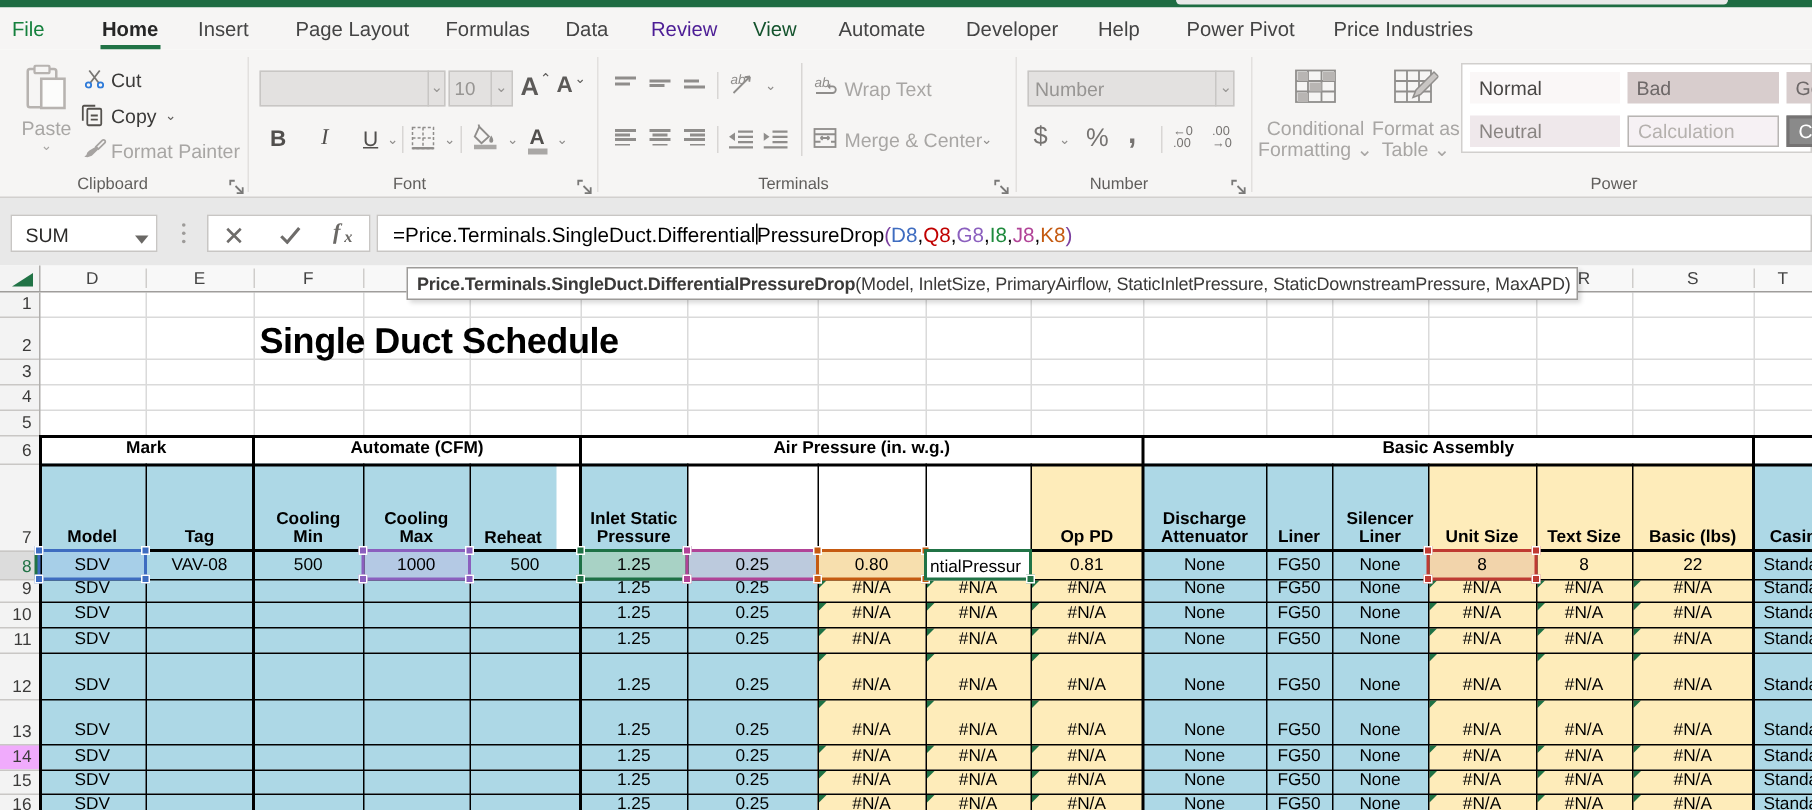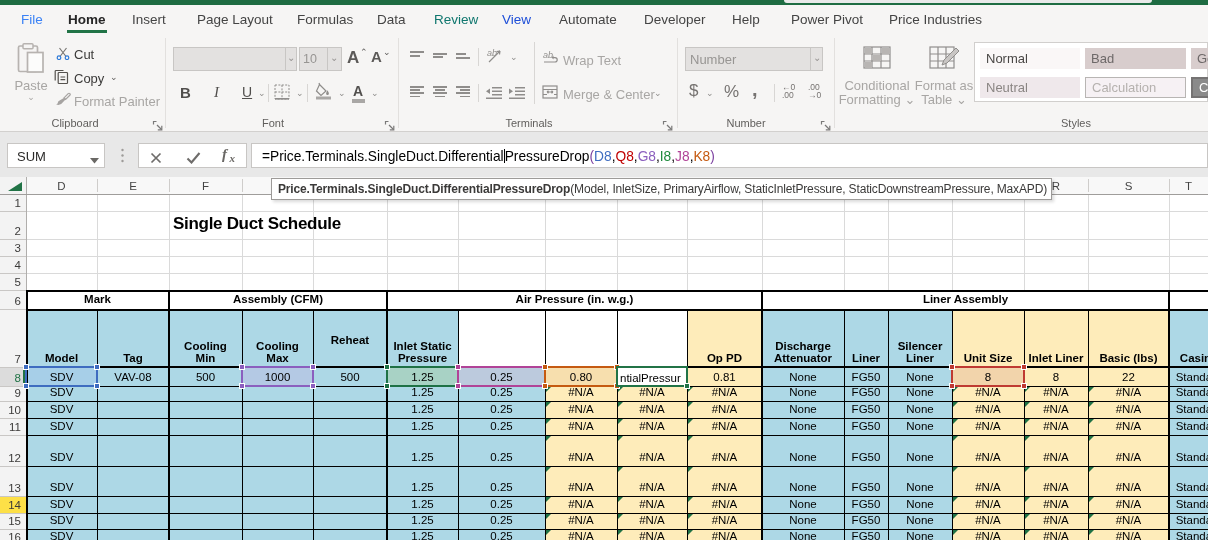--- a/index.html
+++ b/index.html
@@ -11,45 +11,45 @@
 .glab{position:absolute;top:117px;font-size:11px;color:#605e5c;text-align:center;white-space:nowrap}
 .sep{position:absolute;top:38px;height:90px;width:1px;background:#e2e0de}
 .gtxt{color:#a8a6a4;font-size:13px;white-space:nowrap}
 .dtxt{color:#3b3a39;font-size:13px;white-space:nowrap}
 .lau{position:absolute;width:12px;height:12px}
 </style></head><body>
 <div id="root">
 <div class="a" style="left:0;top:0;width:1208px;height:5px;background:#1e6c42"></div>
 <div class="a" style="left:784px;top:0;width:368px;height:3px;background:#e9e9e9;border-radius:0 0 3px 3px"></div>
 <div class="a" style="left:0;top:5px;width:1208px;height:28px;background:#f6f5f4"></div>
-<div class="tab" style="left:21px;color:#3b82f6;font-weight:normal">File</div>
+<div class="tab" style="left:8px;color:#15803d;font-weight:normal">File</div>
 <div class="tab" style="left:68px;color:#262626;font-weight:600">Home</div>
 <div class="tab" style="left:132px;color:#444;font-weight:normal">Insert</div>
 <div class="tab" style="left:197px;color:#444;font-weight:normal">Page Layout</div>
 <div class="tab" style="left:297px;color:#444;font-weight:normal">Formulas</div>
 <div class="tab" style="left:377px;color:#444;font-weight:normal">Data</div>
-<div class="tab" style="left:434px;color:#0f766e;font-weight:normal">Review</div>
-<div class="tab" style="left:502px;color:#1d4ed8;font-weight:normal">View</div>
+<div class="tab" style="left:434px;color:#4c1d95;font-weight:normal">Review</div>
+<div class="tab" style="left:502px;color:#14532d;font-weight:normal">View</div>
 <div class="tab" style="left:559px;color:#444;font-weight:normal">Automate</div>
 <div class="tab" style="left:644px;color:#444;font-weight:normal">Developer</div>
 <div class="tab" style="left:732px;color:#444;font-weight:normal">Help</div>
 <div class="tab" style="left:791px;color:#444;font-weight:normal">Power Pivot</div>
 <div class="tab" style="left:889px;color:#444;font-weight:normal">Price Industries</div>
 <div class="a" style="left:67px;top:30px;width:40px;height:3px;background:#217346"></div>
 <div class="a" style="left:0;top:33px;width:1208px;height:99px;background:#f6f5f4"></div>
 <div class="a" style="left:0;top:131px;width:1208px;height:1px;background:#d2d0ce"></div>
 <div class="sep" style="left:165px"></div>
 <div class="sep" style="left:398px"></div>
 <div class="sep" style="left:677px"></div>
 <div class="sep" style="left:834px"></div>
 <div class="glab" style="left:15px;width:120px">Clipboard</div>
 <div class="glab" style="left:213px;width:120px">Font</div>
 <div class="glab" style="left:469px;width:120px">Terminals</div>
 <div class="glab" style="left:686px;width:120px">Number</div>
-<div class="glab" style="left:1016px;width:120px">Styles</div>
+<div class="glab" style="left:1016px;width:120px">Power</div>
 <div class="lau" style="left:152px;top:118px"><svg width="12" height="12" viewBox="0 0 12 12">
         <g stroke="#7a7978" stroke-width="1.2" fill="none">
           <path d="M1.5 4.5v-3h3"></path>
           <path d="M5 5l4.5 4.5"></path>
           <path d="M9.8 5.8v4h-4"></path>
         </g>
       </svg></div>
 <div class="lau" style="left:384px;top:118px"><svg width="12" height="12" viewBox="0 0 12 12">
         <g stroke="#7a7978" stroke-width="1.2" fill="none">
           <path d="M1.5 4.5v-3h3"></path>
@@ -286,21 +286,21 @@
 <div class="a" style="left:0;top:256px;width:26px;height:17px;background:#f3f3f3;color:#3b3a39;font-size:11.5px;display:flex;align-items:flex-end;justify-content:flex-end;padding:0 5px 2px 0;box-sizing:border-box">4</div>
 <div class="a" style="left:0;top:273px;width:26px;height:17px;background:#f3f3f3;color:#3b3a39;font-size:11.5px;display:flex;align-items:flex-end;justify-content:flex-end;padding:0 5px 2px 0;box-sizing:border-box">5</div>
 <div class="a" style="left:0;top:290px;width:26px;height:19px;background:#f3f3f3;color:#3b3a39;font-size:11.5px;display:flex;align-items:flex-end;justify-content:flex-end;padding:0 5px 2px 0;box-sizing:border-box">6</div>
 <div class="a" style="left:0;top:309px;width:26px;height:58px;background:#f3f3f3;color:#3b3a39;font-size:11.5px;display:flex;align-items:flex-end;justify-content:flex-end;padding:0 5px 2px 0;box-sizing:border-box">7</div>
 <div class="a" style="left:0;top:367px;width:26px;height:19px;background:#dcdcdc;color:#217346;font-size:11.5px;display:flex;align-items:flex-end;justify-content:flex-end;padding:0 5px 2px 0;box-sizing:border-box">8</div>
 <div class="a" style="left:0;top:386px;width:26px;height:15px;background:#f3f3f3;color:#3b3a39;font-size:11.5px;display:flex;align-items:flex-end;justify-content:flex-end;padding:0 5px 2px 0;box-sizing:border-box">9</div>
 <div class="a" style="left:0;top:401px;width:26px;height:17px;background:#f3f3f3;color:#3b3a39;font-size:11.5px;display:flex;align-items:flex-end;justify-content:flex-end;padding:0 5px 2px 0;box-sizing:border-box">10</div>
 <div class="a" style="left:0;top:418px;width:26px;height:17px;background:#f3f3f3;color:#3b3a39;font-size:11.5px;display:flex;align-items:flex-end;justify-content:flex-end;padding:0 5px 2px 0;box-sizing:border-box">11</div>
 <div class="a" style="left:0;top:435px;width:26px;height:31px;background:#f3f3f3;color:#3b3a39;font-size:11.5px;display:flex;align-items:flex-end;justify-content:flex-end;padding:0 5px 2px 0;box-sizing:border-box">12</div>
 <div class="a" style="left:0;top:466px;width:26px;height:30px;background:#f3f3f3;color:#3b3a39;font-size:11.5px;display:flex;align-items:flex-end;justify-content:flex-end;padding:0 5px 2px 0;box-sizing:border-box">13</div>
-<div class="a" style="left:0;top:496px;width:26px;height:17px;background:#fde047;color:#3b3a39;font-size:11.5px;display:flex;align-items:flex-end;justify-content:flex-end;padding:0 5px 2px 0;box-sizing:border-box">14</div>
+<div class="a" style="left:0;top:496px;width:26px;height:17px;background:#f0abfc;color:#3b3a39;font-size:11.5px;display:flex;align-items:flex-end;justify-content:flex-end;padding:0 5px 2px 0;box-sizing:border-box">14</div>
 <div class="a" style="left:0;top:513px;width:26px;height:16px;background:#f3f3f3;color:#3b3a39;font-size:11.5px;display:flex;align-items:flex-end;justify-content:flex-end;padding:0 5px 2px 0;box-sizing:border-box">15</div>
 <div class="a" style="left:0;top:529px;width:26px;height:16px;background:#f3f3f3;color:#3b3a39;font-size:11.5px;display:flex;align-items:flex-end;justify-content:flex-end;padding:0 5px 2px 0;box-sizing:border-box">16</div>
 <div class="a" style="left:23px;top:368px;width:3px;height:18px;background:#217346"></div>
 <div class="a" style="left:26px;top:211px;width:1182px;height:1px;background:#dadada"></div>
 <div class="a" style="left:26px;top:239px;width:1182px;height:1px;background:#dadada"></div>
 <div class="a" style="left:26px;top:256px;width:1182px;height:1px;background:#dadada"></div>
 <div class="a" style="left:26px;top:273px;width:1182px;height:1px;background:#dadada"></div>
 <div class="a" style="left:97px;top:195px;width:1px;height:95px;background:#dadada"></div>
 <div class="a" style="left:169px;top:195px;width:1px;height:95px;background:#dadada"></div>
 <div class="a" style="left:242px;top:195px;width:1px;height:95px;background:#dadada"></div>
@@ -310,38 +310,38 @@
 <div class="a" style="left:545px;top:195px;width:1px;height:95px;background:#dadada"></div>
 <div class="a" style="left:617px;top:195px;width:1px;height:95px;background:#dadada"></div>
 <div class="a" style="left:687px;top:195px;width:1px;height:95px;background:#dadada"></div>
 <div class="a" style="left:762px;top:195px;width:1px;height:95px;background:#dadada"></div>
 <div class="a" style="left:844px;top:195px;width:1px;height:95px;background:#dadada"></div>
 <div class="a" style="left:888px;top:195px;width:1px;height:95px;background:#dadada"></div>
 <div class="a" style="left:952px;top:195px;width:1px;height:95px;background:#dadada"></div>
 <div class="a" style="left:1024px;top:195px;width:1px;height:95px;background:#dadada"></div>
 <div class="a" style="left:1088px;top:195px;width:1px;height:95px;background:#dadada"></div>
 <div class="a" style="left:1169px;top:195px;width:1px;height:95px;background:#dadada"></div>
-<div class="a" style="left:173px;top:214px;font-size:17px;letter-spacing:-0.3px;font-weight:bold;color:#000;white-space:nowrap">Single Duct Schedule</div>
+<div class="a" style="left:173px;top:214px;font-size:24px;letter-spacing:-0.3px;font-weight:bold;color:#000;white-space:nowrap">Single Duct Schedule</div>
 <div class="cell" style="left:26px;top:290px;width:143px;height:19px;background:#fff;font-weight:bold;font-size:11.5px;padding-bottom:4px;color:#000;text-align:center">Mark</div>
-<div class="cell" style="left:169px;top:290px;width:218px;height:19px;background:#fff;font-weight:bold;font-size:11.5px;padding-bottom:4px;color:#000;text-align:center">Assembly (CFM)</div>
+<div class="cell" style="left:169px;top:290px;width:218px;height:19px;background:#fff;font-weight:bold;font-size:11.5px;padding-bottom:4px;color:#000;text-align:center">Automate (CFM)</div>
 <div class="cell" style="left:387px;top:290px;width:375px;height:19px;background:#fff;font-weight:bold;font-size:11.5px;padding-bottom:4px;color:#000;text-align:center">Air Pressure (in. w.g.)</div>
-<div class="cell" style="left:762px;top:290px;width:407px;height:19px;background:#fff;font-weight:bold;font-size:11.5px;padding-bottom:4px;color:#000;text-align:center">Liner Assembly</div>
+<div class="cell" style="left:762px;top:290px;width:407px;height:19px;background:#fff;font-weight:bold;font-size:11.5px;padding-bottom:4px;color:#000;text-align:center">Basic Assembly</div>
 <div class="cell" style="left:1169px;top:290px;width:60px;height:19px;background:#fff;font-size:11.5px;padding-bottom:3px;color:#000;text-align:center"></div>
 <div class="cell" style="left:97px;top:309px;width:72px;height:58px;background:#ADD8E6;font-weight:bold;font-size:11.5px;padding-bottom:3px;color:#000;text-align:center">Tag</div>
 <div class="cell" style="left:26px;top:309px;width:71px;height:58px;background:#ADD8E6;font-weight:bold;font-size:11.5px;padding-bottom:3px;color:#000;text-align:center">Model</div>
 <div class="cell" style="left:169px;top:309px;width:73px;height:58px;background:#ADD8E6;font-weight:bold;font-size:11.5px;padding-bottom:3px;color:#000;text-align:center">Cooling<br>Min</div>
 <div class="cell" style="left:242px;top:309px;width:71px;height:58px;background:#ADD8E6;font-weight:bold;font-size:11.5px;padding-bottom:3px;color:#000;text-align:center">Cooling<br>Max</div>
-<div class="cell" style="left:313px;top:309px;width:74px;height:58px;background:#ADD8E6;font-weight:bold;font-size:11.5px;padding-bottom:21px;color:#000;text-align:center">Reheat</div>
+<div class="cell" style="left:313px;top:309px;width:58px;height:58px;background:#ADD8E6;font-weight:bold;font-size:11.5px;padding-bottom:2px;color:#000;text-align:center">Reheat</div>
 <div class="cell" style="left:387px;top:309px;width:71px;height:58px;background:#ADD8E6;font-weight:bold;font-size:11.5px;padding-bottom:3px;color:#000;text-align:center">Inlet Static<br>Pressure</div>
 <div class="cell" style="left:687px;top:309px;width:75px;height:58px;background:#FEECBA;font-weight:bold;font-size:11.5px;padding-bottom:3px;color:#000;text-align:center">Op PD</div>
 <div class="cell" style="left:762px;top:309px;width:82px;height:58px;background:#ADD8E6;font-weight:bold;font-size:11.5px;padding-bottom:3px;color:#000;text-align:center">Discharge<br>Attenuator</div>
 <div class="cell" style="left:844px;top:309px;width:44px;height:58px;background:#ADD8E6;font-weight:bold;font-size:11.5px;padding-bottom:3px;color:#000;text-align:center">Liner</div>
 <div class="cell" style="left:888px;top:309px;width:64px;height:58px;background:#ADD8E6;font-weight:bold;font-size:11.5px;padding-bottom:3px;color:#000;text-align:center">Silencer<br>Liner</div>
 <div class="cell" style="left:952px;top:309px;width:72px;height:58px;background:#FEECBA;font-weight:bold;font-size:11.5px;padding-bottom:3px;color:#000;text-align:center">Unit Size</div>
-<div class="cell" style="left:1024px;top:309px;width:64px;height:58px;background:#FEECBA;font-weight:bold;font-size:11.5px;padding-bottom:3px;color:#000;text-align:center">Inlet Liner</div>
+<div class="cell" style="left:1024px;top:309px;width:64px;height:58px;background:#FEECBA;font-weight:bold;font-size:11.5px;padding-bottom:3px;color:#000;text-align:center">Text Size</div>
 <div class="cell" style="left:1088px;top:309px;width:81px;height:58px;background:#FEECBA;font-weight:bold;font-size:11.5px;padding-bottom:3px;color:#000;text-align:center">Basic (lbs)</div>
 <div class="cell" style="left:1169px;top:309px;width:60px;height:58px;background:#ADD8E6;font-weight:bold;font-size:11.5px;padding-bottom:3px;color:#000;text-align:center">Casing</div>
 <div class="cell" style="left:26px;top:367px;width:71px;height:19px;background:#a7cfe8;font-size:11.5px;padding-bottom:3px;color:#000;text-align:center">SDV</div>
 <div class="cell" style="left:97px;top:367px;width:72px;height:19px;background:#ADD8E6;font-size:11.5px;padding-bottom:3px;color:#000;text-align:center">VAV-08</div>
 <div class="cell" style="left:169px;top:367px;width:73px;height:19px;background:#ADD8E6;font-size:11.5px;padding-bottom:3px;color:#000;text-align:center">500</div>
 <div class="cell" style="left:242px;top:367px;width:71px;height:19px;background:#b4c9e4;font-size:11.5px;padding-bottom:3px;color:#000;text-align:center">1000</div>
 <div class="cell" style="left:313px;top:367px;width:74px;height:19px;background:#ADD8E6;font-size:11.5px;padding-bottom:3px;color:#000;text-align:center">500</div>
 <div class="cell" style="left:387px;top:367px;width:71px;height:19px;background:#a8d2c5;font-size:11.5px;padding-bottom:3px;color:#000;text-align:center">1.25</div>
 <div class="cell" style="left:458px;top:367px;width:87px;height:19px;background:#bccadd;font-size:11.5px;padding-bottom:3px;color:#000;text-align:center">0.25</div>
 <div class="cell" style="left:545px;top:367px;width:72px;height:19px;background:#f7dfae;font-size:11.5px;padding-bottom:3px;color:#000;text-align:center">0.80</div>

